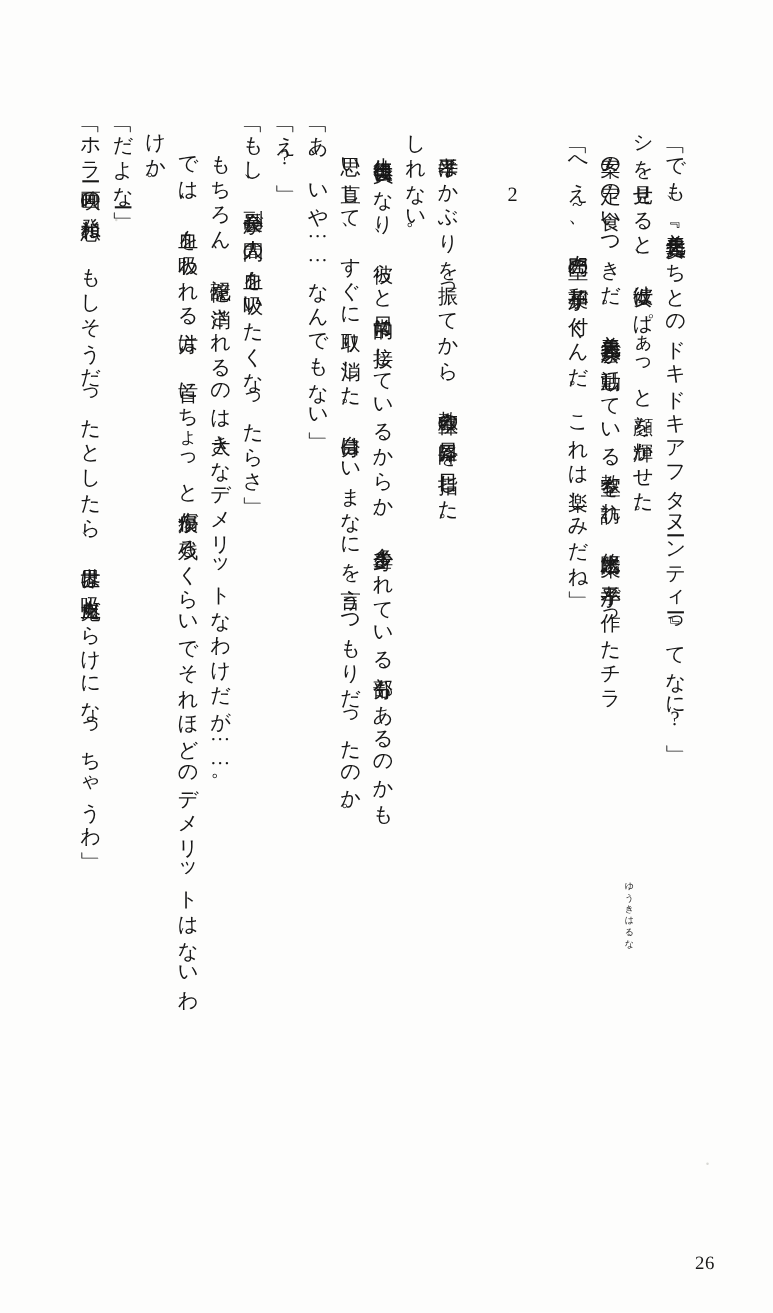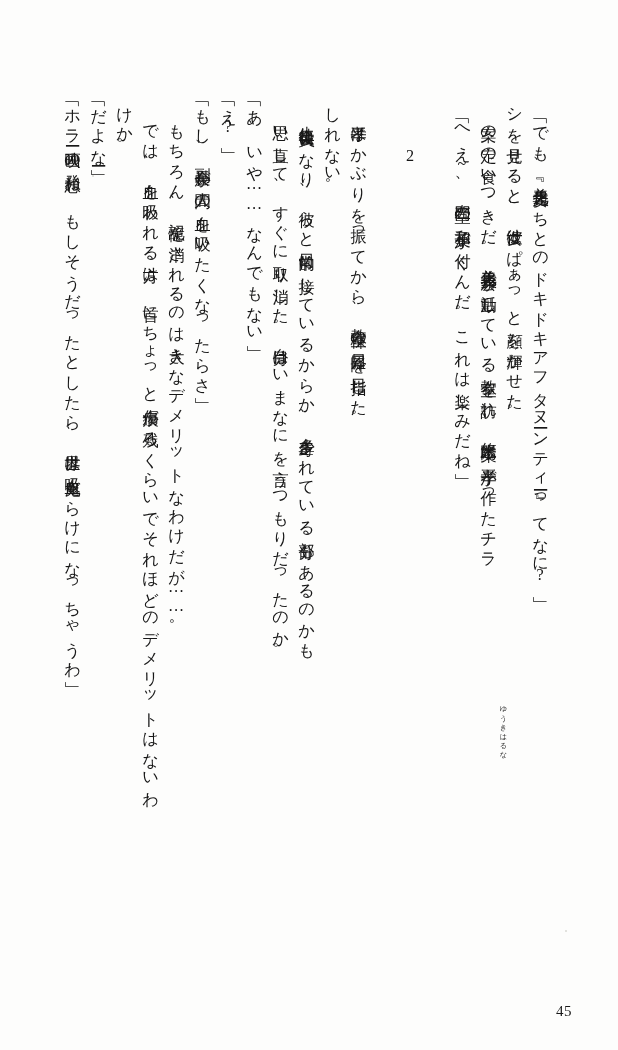--- a/index.html
+++ b/index.html
@@ -105,14 +105,14 @@
     <div class="col ind-3">2</div>
     <div class="col ind-0"></div>
     <div class="col ind-1">「へえ~、左門堂の和菓子が付くんだ。これは楽しみだね」</div>
     <div class="col ind-1">案の定の食いつきだ。美化委員会が活動している教室を訪れ、悠木陽菜に孝平が作ったチラ</div>
     <div class="col ind-0">シを見せると、彼女はぱぁっと顔を輝かせた。</div>
     <div class="col ind-1">「でも、『美化委員たちとのドキドキアフタヌーンティー』ってなに?」</div>
   </div>
 
   <div class="ruby-col" style="right:112px; top:700px;">ゆうきはるな</div>
 
-  <div class="page-number">45</div>
+  <div class="page-number">26</div>
 </div>
 
 </body></html>

